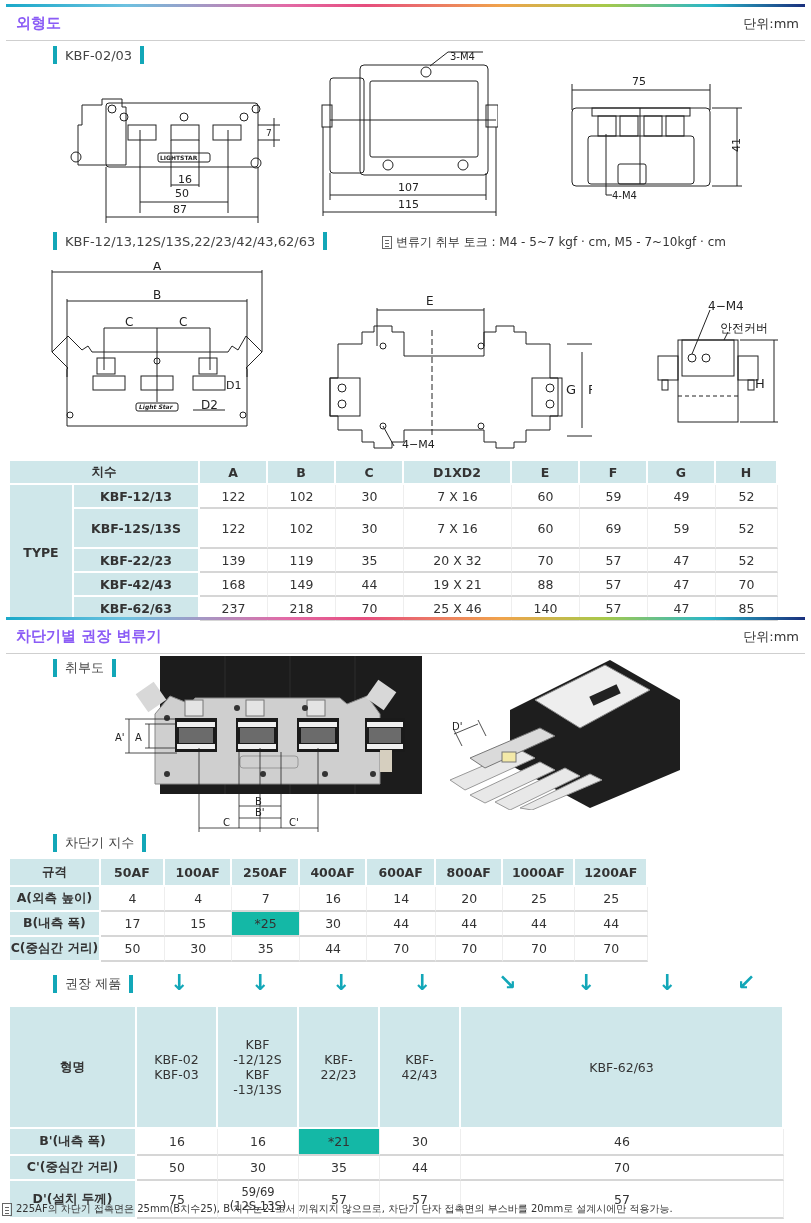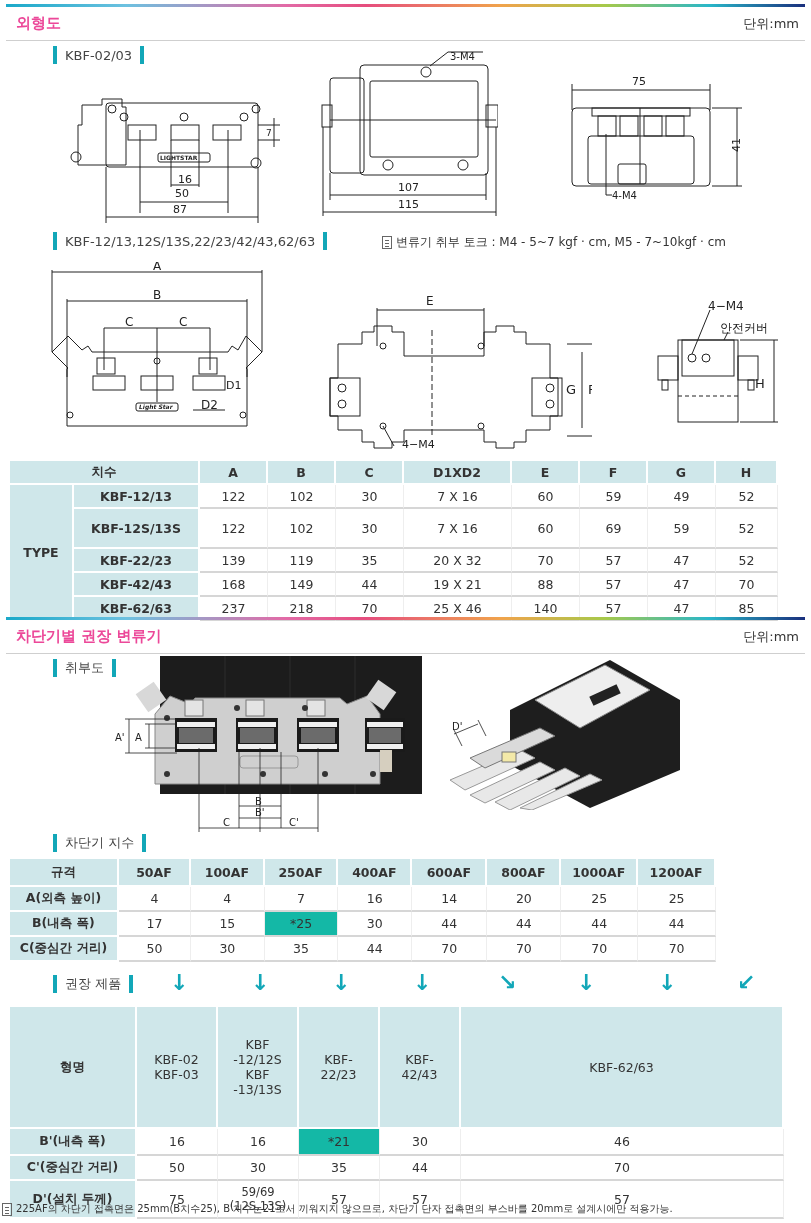--- a/index.html
+++ b/index.html
@@ -10,21 +10,21 @@
   }
   .rainbow {
     position: absolute; left: 6px; right: 6px; height: 3px;
     background: linear-gradient(90deg, #1aa9c9 0%, #6cc1e0 15%, #e26aa6 35%, #e64d7e 45%, #f0a34b 62%, #a6c94a 75%, #29b7c9 88%, #1a2f7d 100%);
   }
   .sec-head {
     position: absolute; left: 6px; right: 6px; height: 34px;
     border-bottom: 1px solid #cfcfcf;
     display: flex; align-items: center; justify-content: space-between;
   }
-  .sec-title { color: #ec4899; font-weight: bold; font-size: 15px; padding-left: 10px; text-align: right; }
+  .sec-title { color: #8b5cf6; font-weight: bold; font-size: 15px; padding-left: 10px; text-align: right; }
   .unit { font-size: 13px; color: #333; padding-right: 6px; }
   .sub-label {
     position: absolute; display: flex; align-items: center; gap: 8px;
     font-size: 13px; color: #444; margin-left: 45px;
   }
   .bar { width: 4px; height: 18px; background: #12a7b8; display: inline-block; }
   .note { position: absolute; font-size: 12px; color: #333; display: flex; align-items: center; gap: 4px; }
   .doc-icon { display: inline-block; width: 10px; height: 13px; border: 1px solid #666; position: relative; }
   .doc-icon::before { content: ""; position: absolute; left: 2px; right: 2px; top: 3px; height: 1px; background: #666; box-shadow: 0 3px 0 #666, 0 6px 0 #666; }
   svg text { font-family: "DejaVu Sans", sans-serif; }
@@ -420,21 +420,21 @@
     </g>
   <text x="12" y="80" font-size="10" fill="#222">D'</text>
 </svg>
 
 <div class="sub-label" style="left:8px; top:834px">
   <span class="bar"></span>
   <span>차단기 지수</span>
   <span class="bar"></span>
 </div>
 
-<table style="left:10px; top:859px; width:706px">
+<table style="left:10px; top:859px; width:638px">
   <colgroup>
     <col style="width:127px">
       <col style="width:80px">
       <col style="width:80px">
       <col style="width:80px">
       <col style="width:80px">
       <col style="width:82px">
       <col style="width:80px">
       <col style="width:82px">
       <col style="width:83px">

